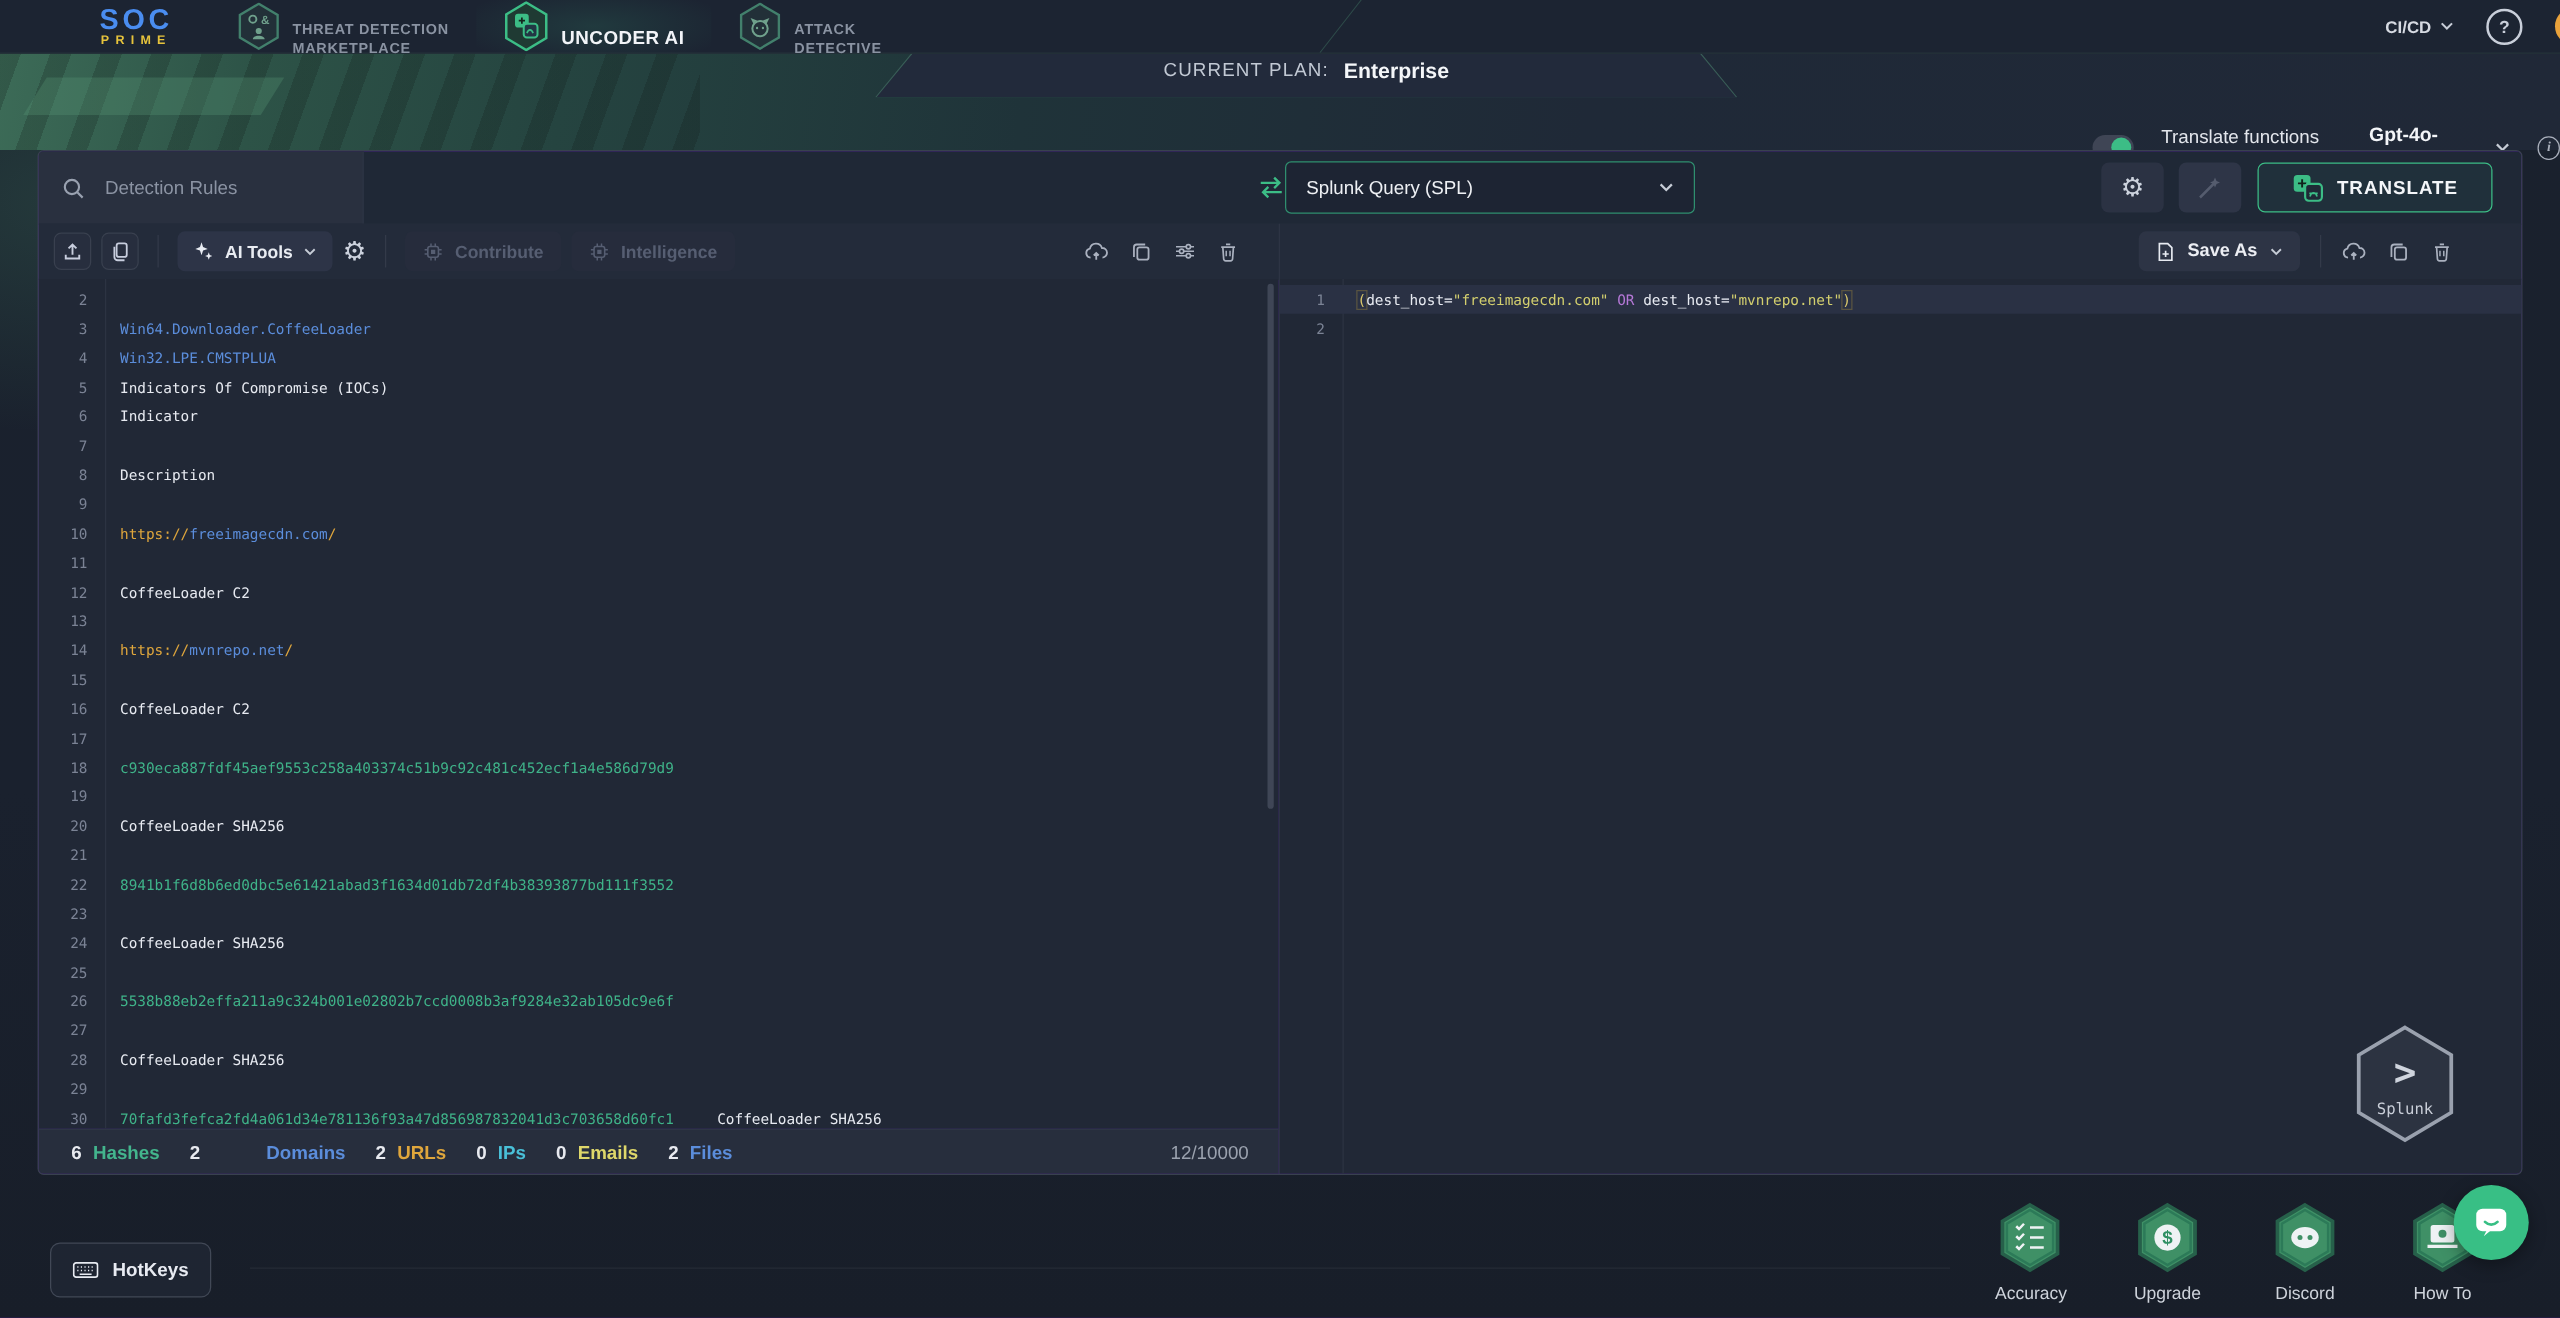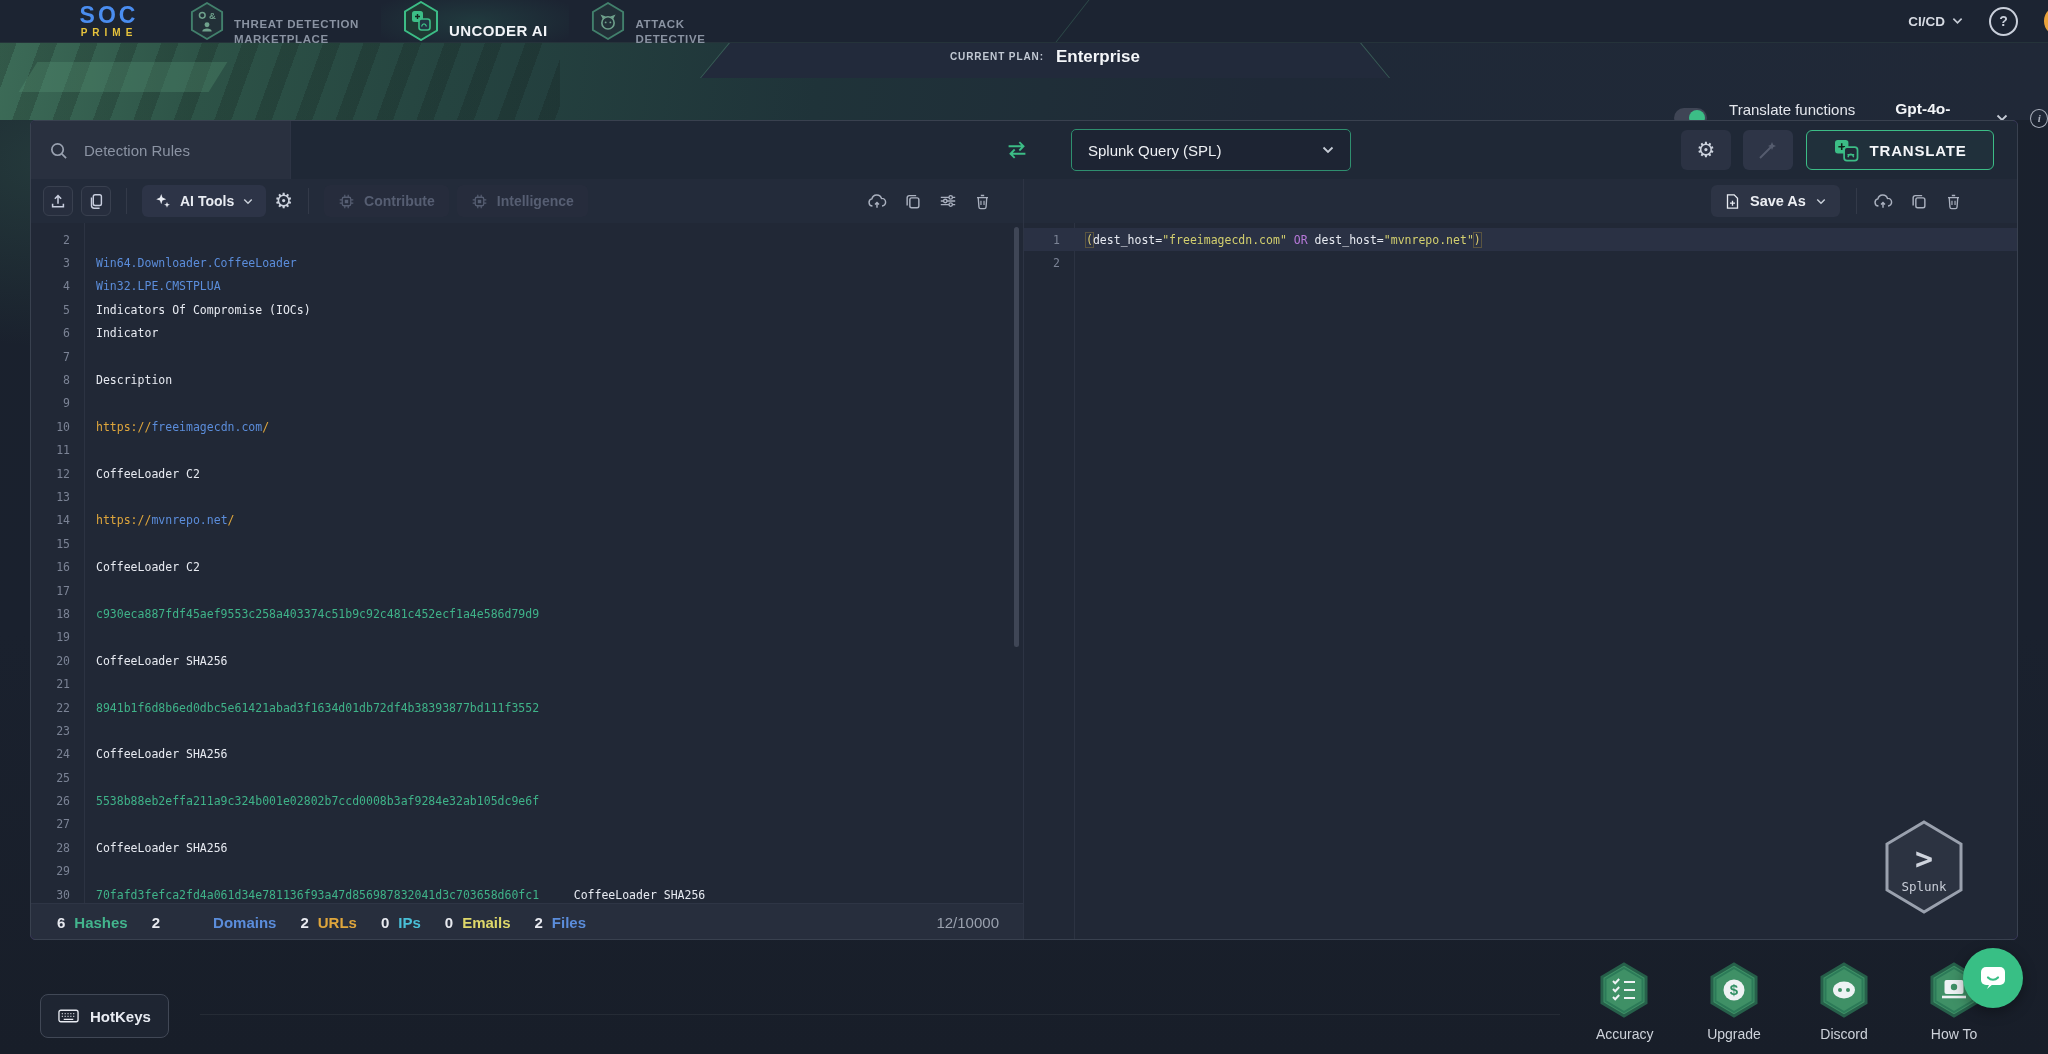--- a/index.html
+++ b/index.html
@@ -32,21 +32,21 @@
   .planbar{left:0;top:42px;width:2048px;height:78px;
      background:linear-gradient(97deg,#3c6b57 0%,#2d5347 10%,#254440 22%,#1f3339 40%,#1f2937 62%,#202837 100%);}
   .planstripes{left:0;top:0;width:560px;height:78px;
      background:repeating-linear-gradient(110deg,rgba(16,24,22,.22) 0 16px,transparent 16px 38px);}
   .planblock{left:28px;top:20px;width:190px;height:30px;background:rgba(88,152,118,.30);transform:skewX(-32deg);}
   .banner-wrap{left:700px;top:22px;width:690px;height:56px;
      clip-path:polygon(46px 0,calc(100% - 46px) 0,100% 100%,0 100%);background:#3a5f58;}
   .banner-in{position:absolute;left:1px;top:1px;right:1px;bottom:0;
      clip-path:polygon(45.5px 0,calc(100% - 45.5px) 0,100% 100%,0 100%);background:#222a3b;
      display:flex;align-items:center;justify-content:center;gap:12px;padding-top:12px;box-sizing:border-box;}
-  .plan-label{font-size:10px;font-weight:bold;color:#c2c9d4;letter-spacing:.9px;}
+  .plan-label{font-size:15px;font-weight:normal;color:#c2c9d4;letter-spacing:.9px;}
   .plan-value{font-size:17px;font-weight:bold;color:#f4f6f9;}
   .togglerow{left:1674px;top:103px;height:30px;display:flex;align-items:center;gap:22px;}
   .toggle{width:36px;height:20px;border-radius:10px;background:#3f4555;position:relative;cursor:pointer;}
   .toggle .knob{position:absolute;right:2px;top:2px;width:16px;height:16px;border-radius:50%;background:#3cbd86;}
   .toggle-label{font-size:15px;color:#e3e6ec;}
   .toggle-model{font-size:15.5px;font-weight:bold;color:#f3f5f8;}
   .chev{color:#c6ccd6;}
   .infoicon{width:17px;height:17px;border-radius:50%;border:1.5px solid #a9afbb;color:#a9afbb;
             font-size:11px;font-style:italic;font-family:"Liberation Serif",serif;font-weight:bold;
             display:flex;align-items:center;justify-content:center;cursor:pointer;}
@@ -59,21 +59,21 @@
   .row-selects{position:absolute;left:0;top:0;width:100%;height:58px;background:#1f2836;border-bottom:1px solid #2d3444;}
   .searchbox{position:absolute;left:0;top:0;width:260px;height:58px;background:#29303f;border-right:1px solid #2d3444;
              display:flex;align-items:center;gap:14px;padding:0 18px;box-sizing:border-box;}
   .searchbox input{flex:1;background:transparent;border:none;outline:none;color:#e8eaf0;font-size:15px;
                    font-family:"Liberation Sans",sans-serif;}
   .searchbox input::placeholder{color:#8b93a3;}
   .select{position:absolute;top:8px;height:42px;background:#1d2433;border:1px solid #2f8f6f;border-radius:5px;
           display:flex;align-items:center;justify-content:space-between;padding:0 16px;box-sizing:border-box;
           font-size:15px;color:#eef0f4;cursor:pointer;}
   .sel-src{left:600px;width:344px;}
-  .sel-tgt{left:1040px;width:280px;}
+  .sel-tgt{left:997px;width:328px;}
   .swapbtn{position:absolute;left:972px;top:16px;cursor:pointer;}
   .sqbtn{position:absolute;top:9px;width:50px;height:40px;background:#2b3243;border-radius:6px;
          display:flex;align-items:center;justify-content:center;cursor:pointer;}
   .btn-gear-top{left:1650px;}
   .btn-wand{left:1712px;background:#2e3547;}
   .btn-translate{position:absolute;left:1775px;top:9px;width:188px;height:40px;background:#20303b;
      border:1.5px solid #3cbd86;border-radius:6px;display:flex;align-items:center;justify-content:center;gap:11px;
      font-size:15px;font-weight:bold;letter-spacing:.8px;color:#f4f6f9;cursor:pointer;box-sizing:border-box;}
   .gearglyph{font-family:"DejaVu Sans",sans-serif;font-size:21px;color:#ccd2dd;line-height:1;}
 

